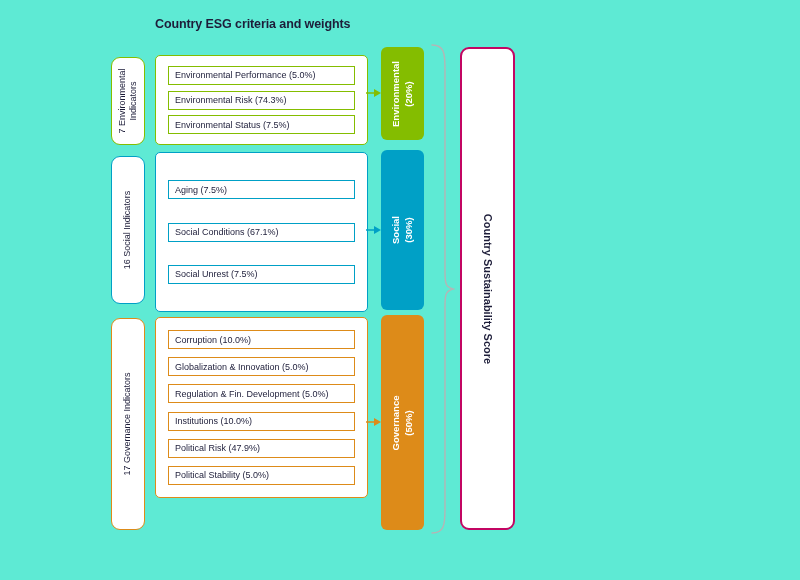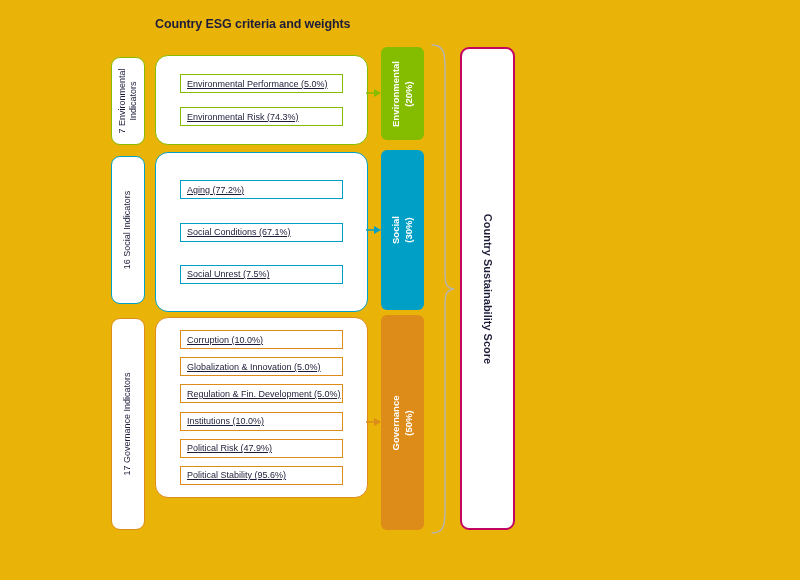--- a/index.html
+++ b/index.html
@@ -4,21 +4,21 @@
 <style>
   * { margin:0; padding:0; box-sizing:border-box; }
   html,body { background:#ffffff; }
   body {
     font-family:"Liberation Sans", sans-serif;
     color:#1d1d39;
   }
   .canvas {
     position:relative;
     width:800px; height:580px;
-    background:#eab308;
+    background:#5eead4;
     overflow:hidden;
   }
   .title {
     position:absolute; left:155px; top:17px;
     font-size:12.5px; font-weight:bold; color:#1d1d39;
     letter-spacing:-0.1px;
   }
   
   .group-env { --c:#84bd00; }
   .group-soc { --c:#00a0c6; }
@@ -37,26 +37,25 @@
     font-size:9px; line-height:1.25; color:#1d1d39;
   }
   .vrot-cw {
     position:absolute; left:50%; top:50%;
     transform:translate(-50%,-50%) rotate(90deg);
     text-align:center;
   }
   .items-box {
     position:absolute;
     border:1.6px solid var(--c);
-    border-radius:13px;
+    border-radius:5px;
     background:#ffffff;
     display:flex; flex-direction:column;
     justify-content:space-evenly;
-    padding:4px 24px;
-    text-decoration:underline;
+    padding:4px 12px;
   }
   .item {
     height:19px;
     border:1px solid var(--c);
     background:#ffffff;
     display:flex; align-items:center;
     padding-left:6px;
     font-size:9px; color:#1d1d39;
     white-space:nowrap;
   }
@@ -99,41 +98,44 @@
     <div class="vrot" style="width:80px;">7 Environmental Indicators</div>
   </div>
 
   <div class="items-box group-env" style="left:155px; top:55px; width:213px; height:90px;">
     <div class="item">
       <span>Environmental Performance (5.0%)</span>
     </div>
     <div class="item">
       <span>Environmental Risk (74.3%)</span>
     </div>
+    <div class="item">
+      <span>Environmental Status (7.5%)</span>
+    </div>
   </div>
 
   <svg class="arrow group-env" style="left:366px; top:88px;" viewBox="0 0 16 10">
     <line x1="0" y1="5" x2="8" y2="5" stroke="currentColor" stroke-width="1.5"></line>
     <path d="M8 1 L15 5 L8 9 Z" fill="currentColor"></path>
   </svg>
 
   <div class="block group-env" style="left:381px; top:47px; width:43px; height:93px;">
     <div class="vrot block-inner" style="width:88px;">
       <div>Environmental</div>
       <div>(20%)</div>
     </div>
   </div>
 
   <div class="vlabel group-soc" style="left:111px; top:156px; width:34px; height:148px;">
     <div class="vrot" style="width:140px;">16 Social Indicators</div>
   </div>
 
   <div class="items-box group-soc" style="left:155px; top:152px; width:213px; height:160px;">
     <div class="item">
-      <span>Aging (77.2%)</span>
+      <span>Aging (7.5%)</span>
     </div>
     <div class="item">
       <span>Social Conditions (67.1%)</span>
     </div>
     <div class="item">
       <span>Social Unrest (7.5%)</span>
     </div>
   </div>
 
   <svg class="arrow group-soc" style="left:366px; top:225px;" viewBox="0 0 16 10">
@@ -162,21 +164,21 @@
     <div class="item">
       <span>Regulation &amp; Fin. Development (5.0%)</span>
     </div>
     <div class="item">
       <span>Institutions (10.0%)</span>
     </div>
     <div class="item">
       <span>Political Risk (47.9%)</span>
     </div>
     <div class="item">
-      <span>Political Stability (95.6%)</span>
+      <span>Political Stability (5.0%)</span>
     </div>
   </div>
 
   <svg class="arrow group-gov" style="left:366px; top:417px;" viewBox="0 0 16 10">
     <line x1="0" y1="5" x2="8" y2="5" stroke="currentColor" stroke-width="1.5"></line>
     <path d="M8 1 L15 5 L8 9 Z" fill="currentColor"></path>
   </svg>
 
   <div class="block group-gov" style="left:381px; top:315px; width:43px; height:215px;">
     <div class="vrot block-inner" style="width:205px;">

